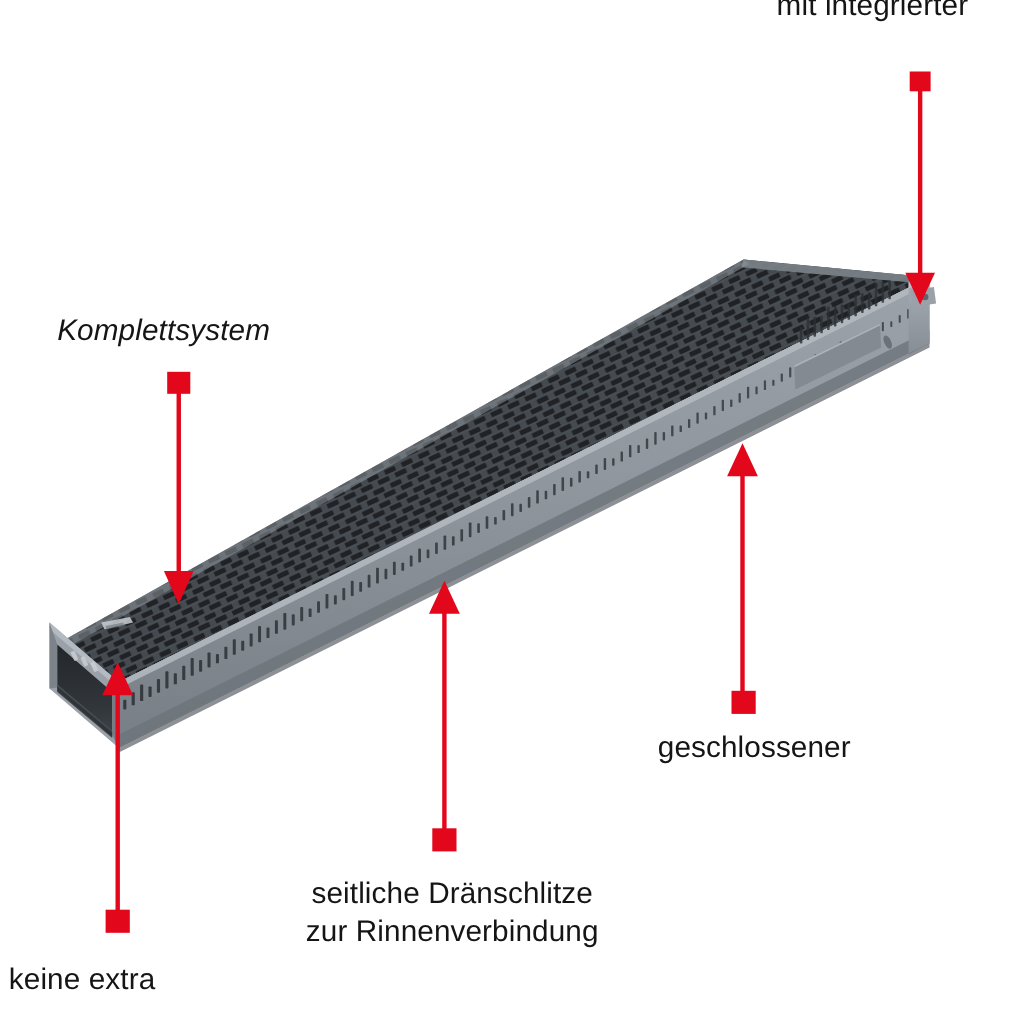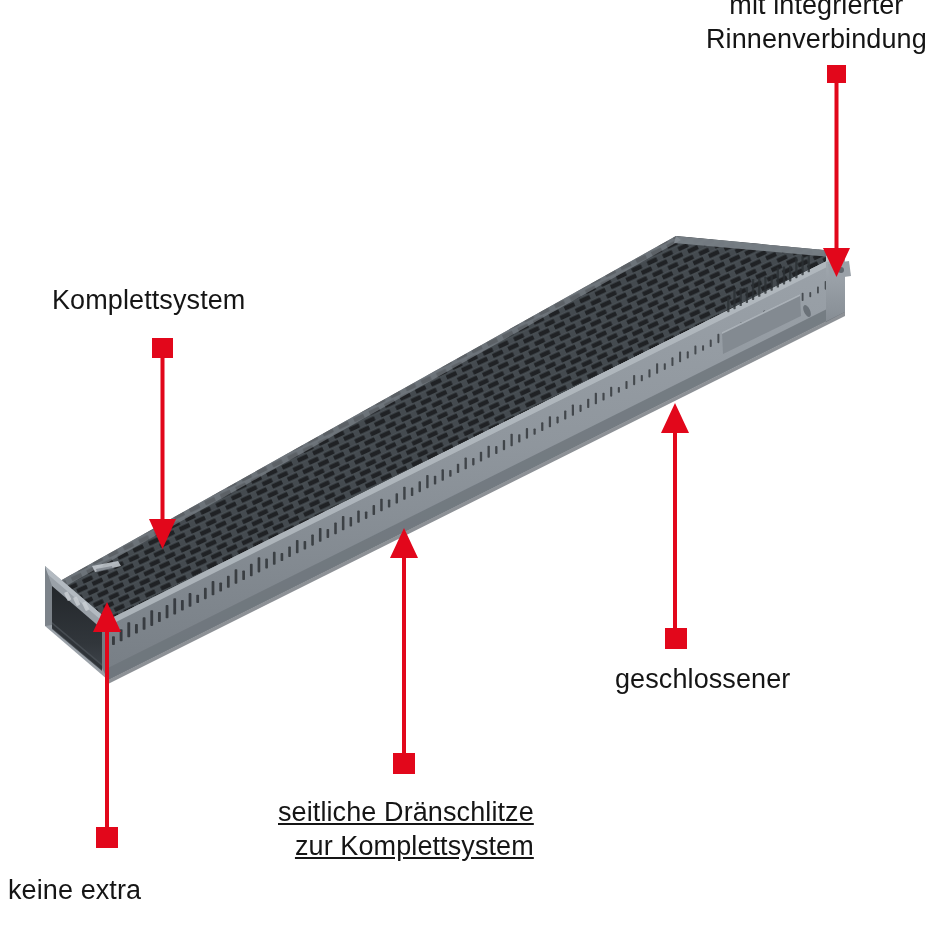--- a/index.html
+++ b/index.html
@@ -23,27 +23,27 @@
     color:#151515;
     font-family:"Liberation Sans", sans-serif;
     font-size:27px;
     line-height:34px;
     font-weight:400;
     letter-spacing:0.1px;
     white-space:nowrap;
     user-select:none;
   }
   .callout-text.center{ text-align:center; }
-  .callout-text.left{ text-align:center; }
+  .callout-text.left{ text-align:center;font-style:italic; }
 
   
   #lbl-verbindung{ left:706px; top:-12px; text-align:center; }
   #lbl-komplett  { left:52px;  top:283px; }
-  #lbl-geschloss { left:598px; top:662px; text-align:center;margin-left:17px; }
-  #lbl-draen     { left:278px; top:795px; text-align:right;text-decoration:underline; }
+  #lbl-geschloss { left:598px; top:662px; text-align:center; }
+  #lbl-draen     { left:278px; top:795px; text-align:center; }
   #lbl-stirnwand { left:8px;   top:873px; text-align:left; }
 
   
   #arrows{
     position:absolute;left:0;top:0;width:940px;height:940px;
     pointer-events:none;
   }
   .hit{ pointer-events:auto; cursor:default; }
 </style>
 </head>
@@ -299,33 +299,32 @@
 
     <g class="hit">
       <polygon points="107,602 93,632 121,632" fill="#e2071b"></polygon>
       <line x1="107" y1="629" x2="107" y2="829" stroke="#e2071b" stroke-width="4"></line>
       <rect x="96" y="827" width="22" height="21" fill="#e2071b"></rect>
     </g>
   </svg>
 
   <div class="callout-text center" id="lbl-verbindung">
     <div>mit integrierter</div>
-    <div>Rinnenverbindung</div>
   </div>
 
   <div class="callout-text left" id="lbl-komplett">
     <div>Komplettsystem</div>
   </div>
 
   <div class="callout-text center" id="lbl-geschloss">
     <div>geschlossener</div>
   </div>
 
   <div class="callout-text center" id="lbl-draen">
     <div>seitliche Dränschlitze</div>
-    <div>zur Komplettsystem</div>
+    <div>zur Rinnenverbindung</div>
   </div>
 
   <div class="callout-text center" id="lbl-stirnwand">
     <div>keine extra</div>
   </div>
 
 </div>
 
 </body></html>

